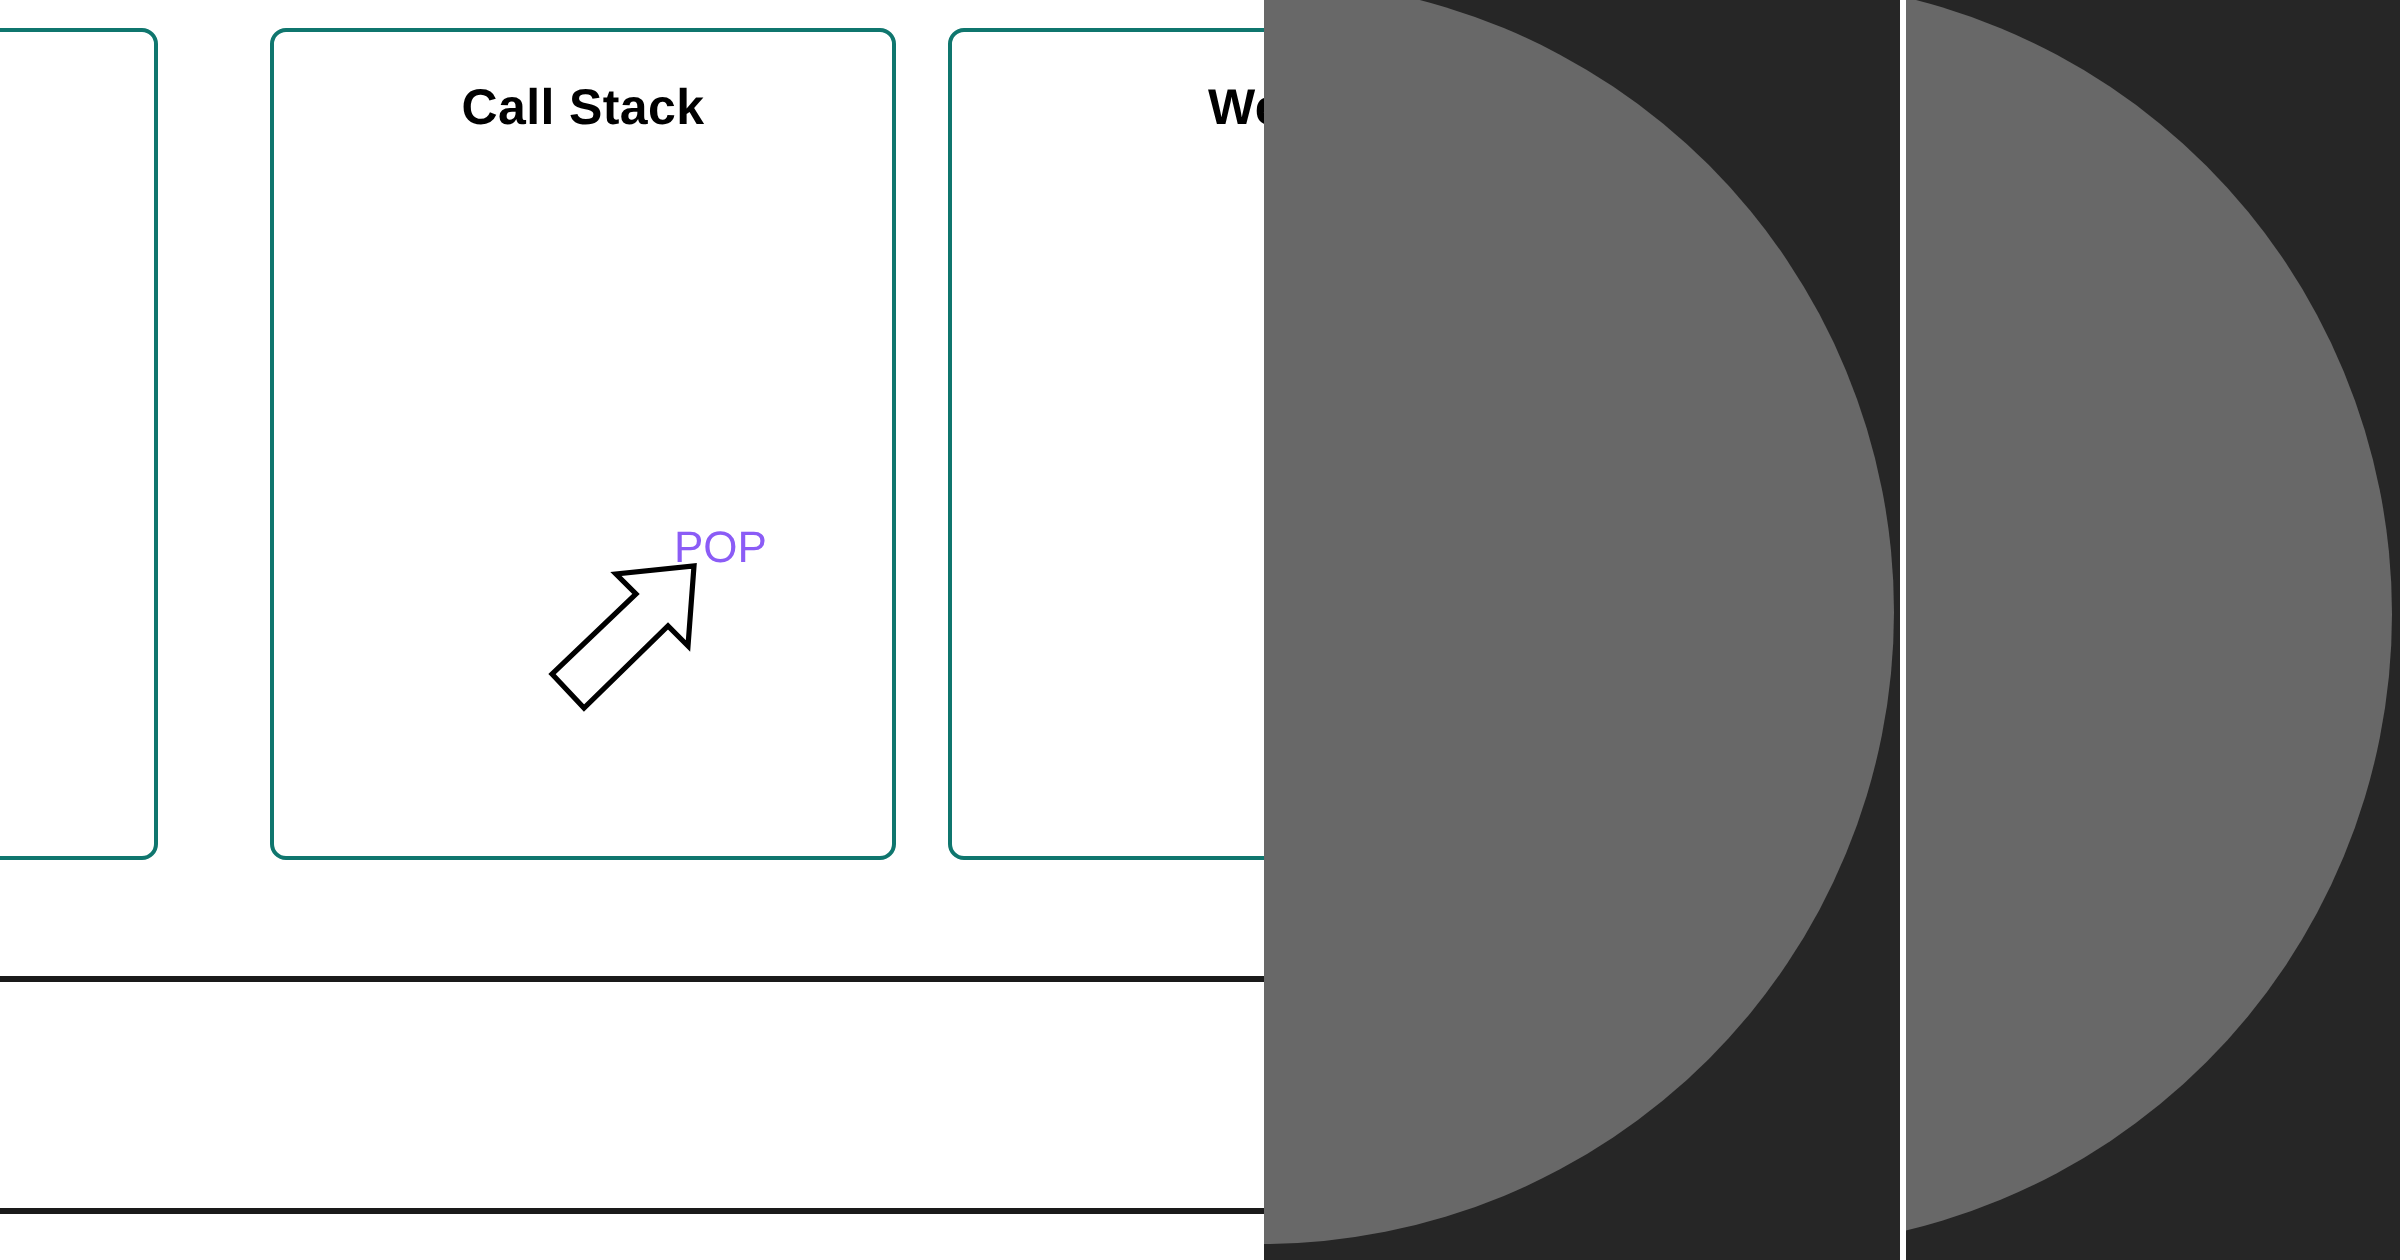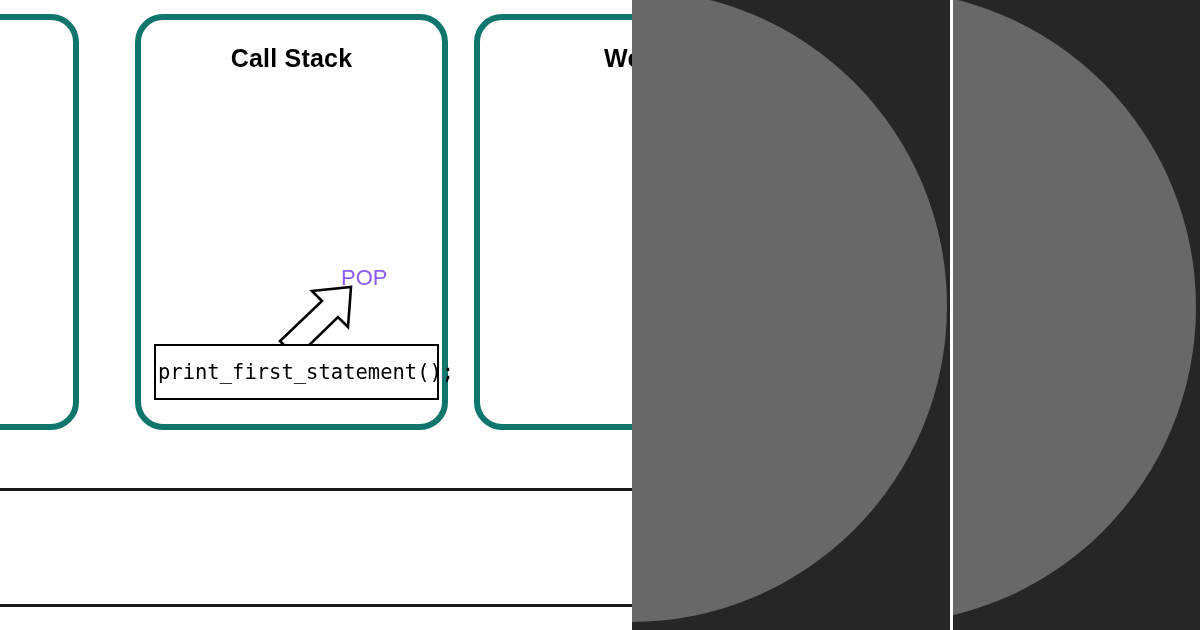--- a/index.html
+++ b/index.html
@@ -31,22 +31,22 @@
     width: 632px;
     height: 630px;
     background: #ffffff;
     overflow: hidden;
   }
 
   .panel {
     position: absolute;
     box-sizing: border-box;
     background: #ffffff;
-    border: 6px solid #0f766e;
-    border-radius: 28px;
+    border: 2px solid #0f766e;
+    border-radius: 8px;
   }
 
   .panel-title {
     position: absolute;
     top: 24px;
     left: 0;
     width: 100%;
     text-align: center;
     font-size: 25px;
     font-weight: bold;
@@ -188,23 +188,20 @@
       <div class="panel-title">Call Stack</div>
 
       <div class="pop-label">POP</div>
 
       <div class="pop-arrow">
         <svg viewBox="0 0 95 85" width="95" height="85" xmlns="http://www.w3.org/2000/svg">
           <polygon points="4,66 20,83 62,42 72,52 75,12 36,16 46,26" fill="#ffffff" stroke="#000000" stroke-width="2.6" stroke-linejoin="miter"></polygon>
         </svg>
       </div>
 
-      <div class="stack-frame">
-        <span class="stack-frame-code">print_first_statement();</span>
-      </div>
     </div>
 
     <div class="panel" id="panel-web">
       <div class="panel-title">Web</div>
     </div>
 
     <div class="hrule" id="hrule-1"></div>
     <div class="hrule" id="hrule-2"></div>
   </div>
 

